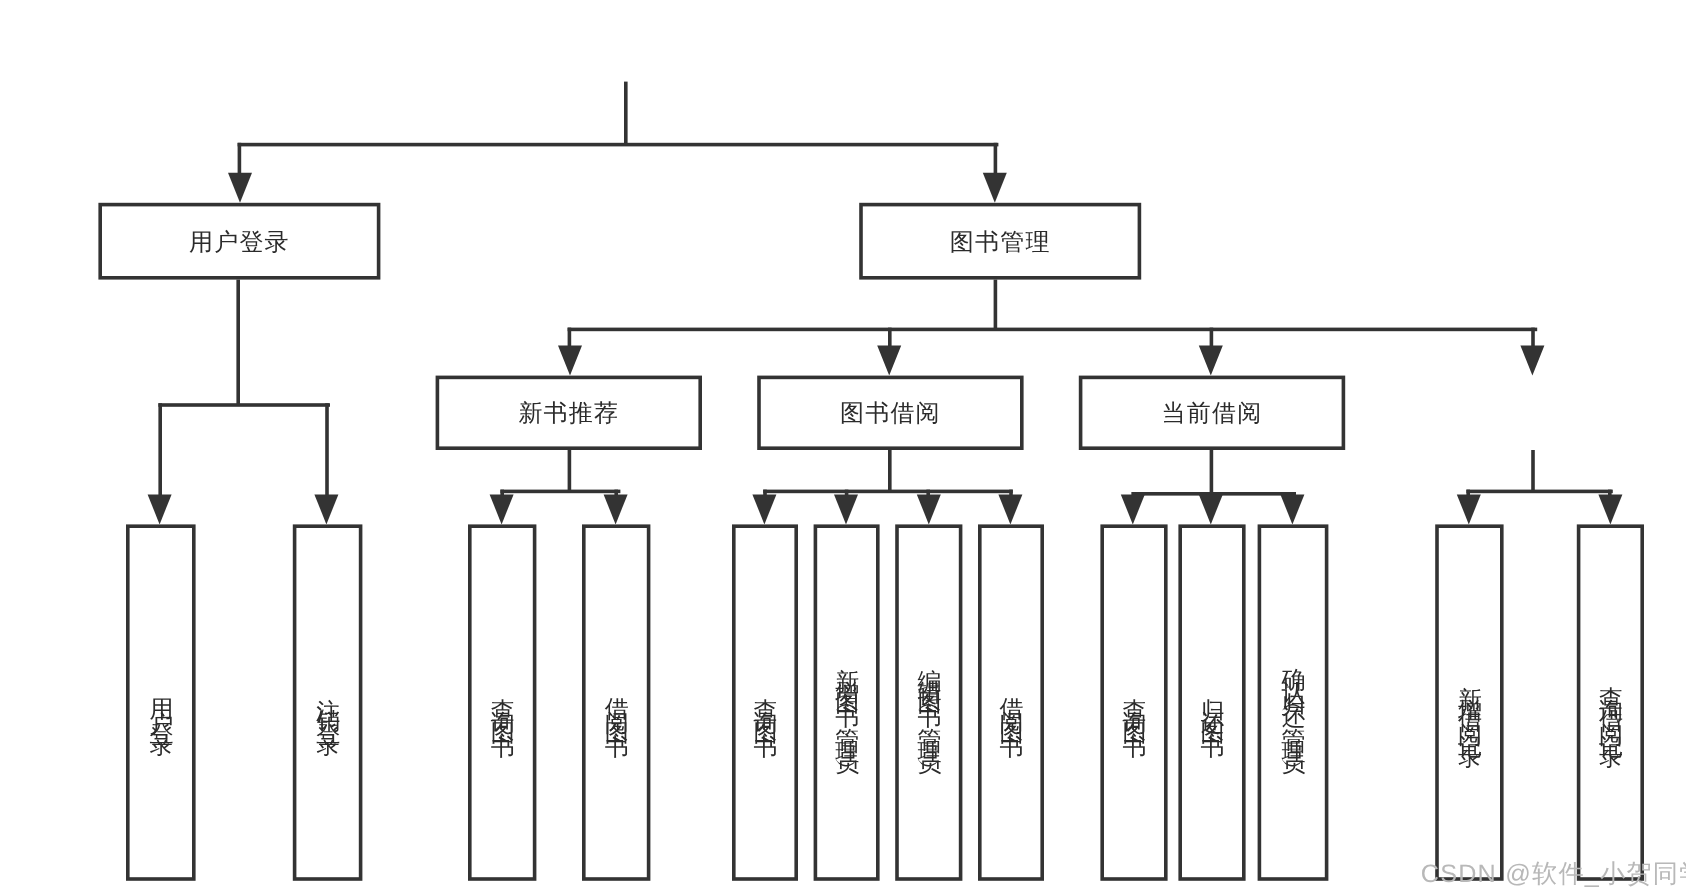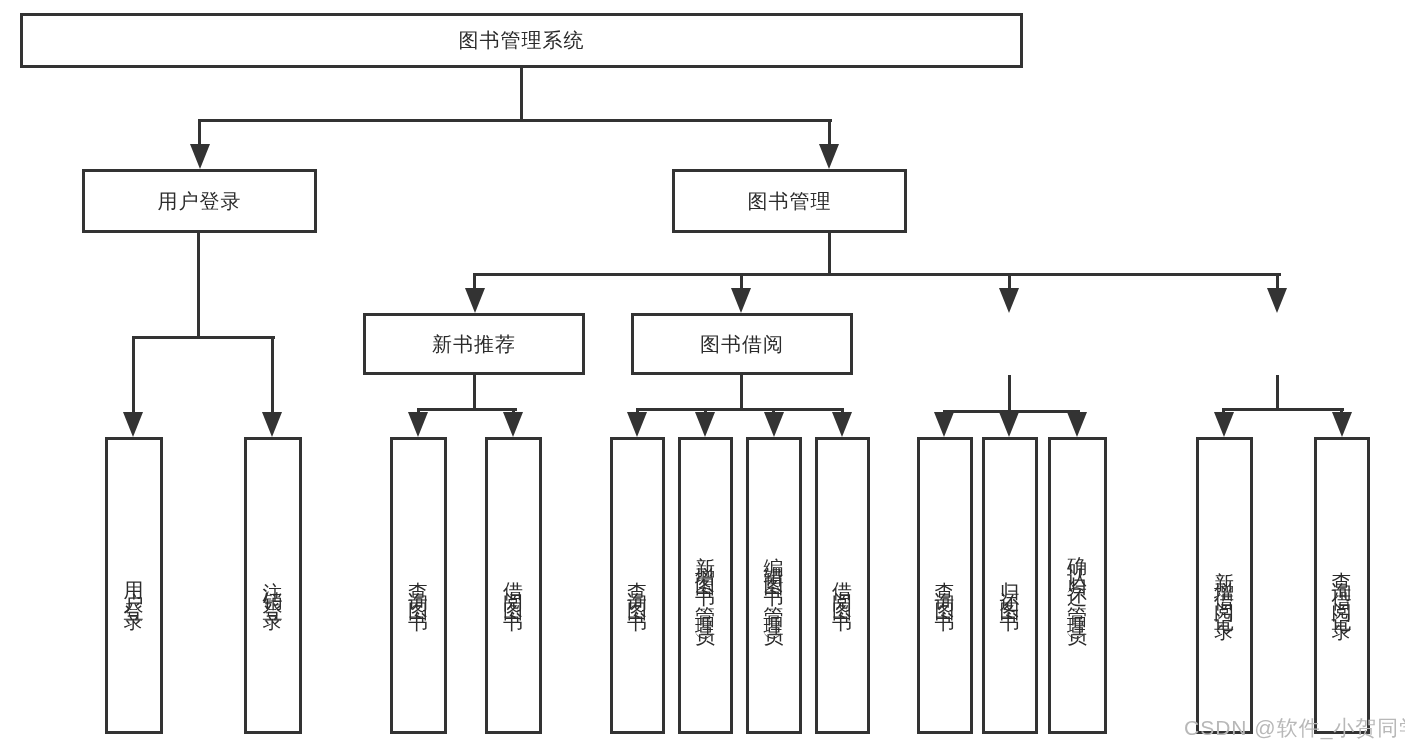--- a/index.html
+++ b/index.html
@@ -29,35 +29,32 @@
   .watermark{
     position:absolute;left:1184px;top:714px;font-size:21px;color:#b8b8b8;
     letter-spacing:1px;z-index:50;white-space:nowrap;
   }
 </style>
 </head>
 <body>
 
 <div id="stage">
 
-  <div class="box" style="left:20px;top:13px;width:1003px;height:55px;">
-    <span>图书管理系统</span>
-  </div>
 
   <div class="vl" style="left:520px;top:68px;width:3px;height:52px;"></div>
   <div class="hl" style="left:198px;top:119px;width:634px;height:3px;"></div>
   <div class="vl" style="left:198px;top:119px;width:3px;height:28px;"></div>
   <div class="vl" style="left:828px;top:119px;width:3px;height:28px;"></div>
   <div class="ar" style="left:190px;top:144px;"></div>
   <div class="ar" style="left:819px;top:144px;"></div>
 
   <div class="box" style="left:82px;top:169px;width:235px;height:64px;">
     <span>用户登录</span>
   </div>
-  <div class="box" style="left:672px;top:169px;width:235px;height:64px;">
+  <div class="box" style="left:716px;top:169px;width:235px;height:64px;">
     <span>图书管理</span>
   </div>
 
   <div class="vl" style="left:197px;top:233px;width:3px;height:104px;"></div>
   <div class="hl" style="left:132px;top:336px;width:143px;height:3px;"></div>
   <div class="vl" style="left:132px;top:336px;width:3px;height:80px;"></div>
   <div class="vl" style="left:271px;top:336px;width:3px;height:80px;"></div>
   <div class="ar" style="left:123px;top:412px;"></div>
   <div class="ar" style="left:262px;top:412px;"></div>
 
@@ -70,20 +67,23 @@
   <div class="ar" style="left:465px;top:288px;"></div>
   <div class="ar" style="left:731px;top:288px;"></div>
   <div class="ar" style="left:999px;top:288px;"></div>
   <div class="ar" style="left:1267px;top:288px;"></div>
 
   <div class="box" style="left:631px;top:313px;width:222px;height:62px;">
     <span>图书借阅</span>
   </div>
   <div class="box" style="left:363px;top:313px;width:222px;height:62px;">
     <span>新书推荐</span>
+  </div>
+  <div class="box" style="left:899px;top:313px;width:222px;height:62px;">
+    <span>当前借阅</span>
   </div>
 
   <div class="vl" style="left:473px;top:375px;width:3px;height:34px;"></div>
   <div class="hl" style="left:417px;top:408px;width:100px;height:3px;"></div>
   <div class="vl" style="left:417px;top:408px;width:3px;height:8px;"></div>
   <div class="vl" style="left:512px;top:408px;width:3px;height:8px;"></div>
   <div class="ar" style="left:408px;top:412px;"></div>
   <div class="ar" style="left:503px;top:412px;"></div>
 
   <div class="vl" style="left:740px;top:375px;width:3px;height:34px;"></div>

